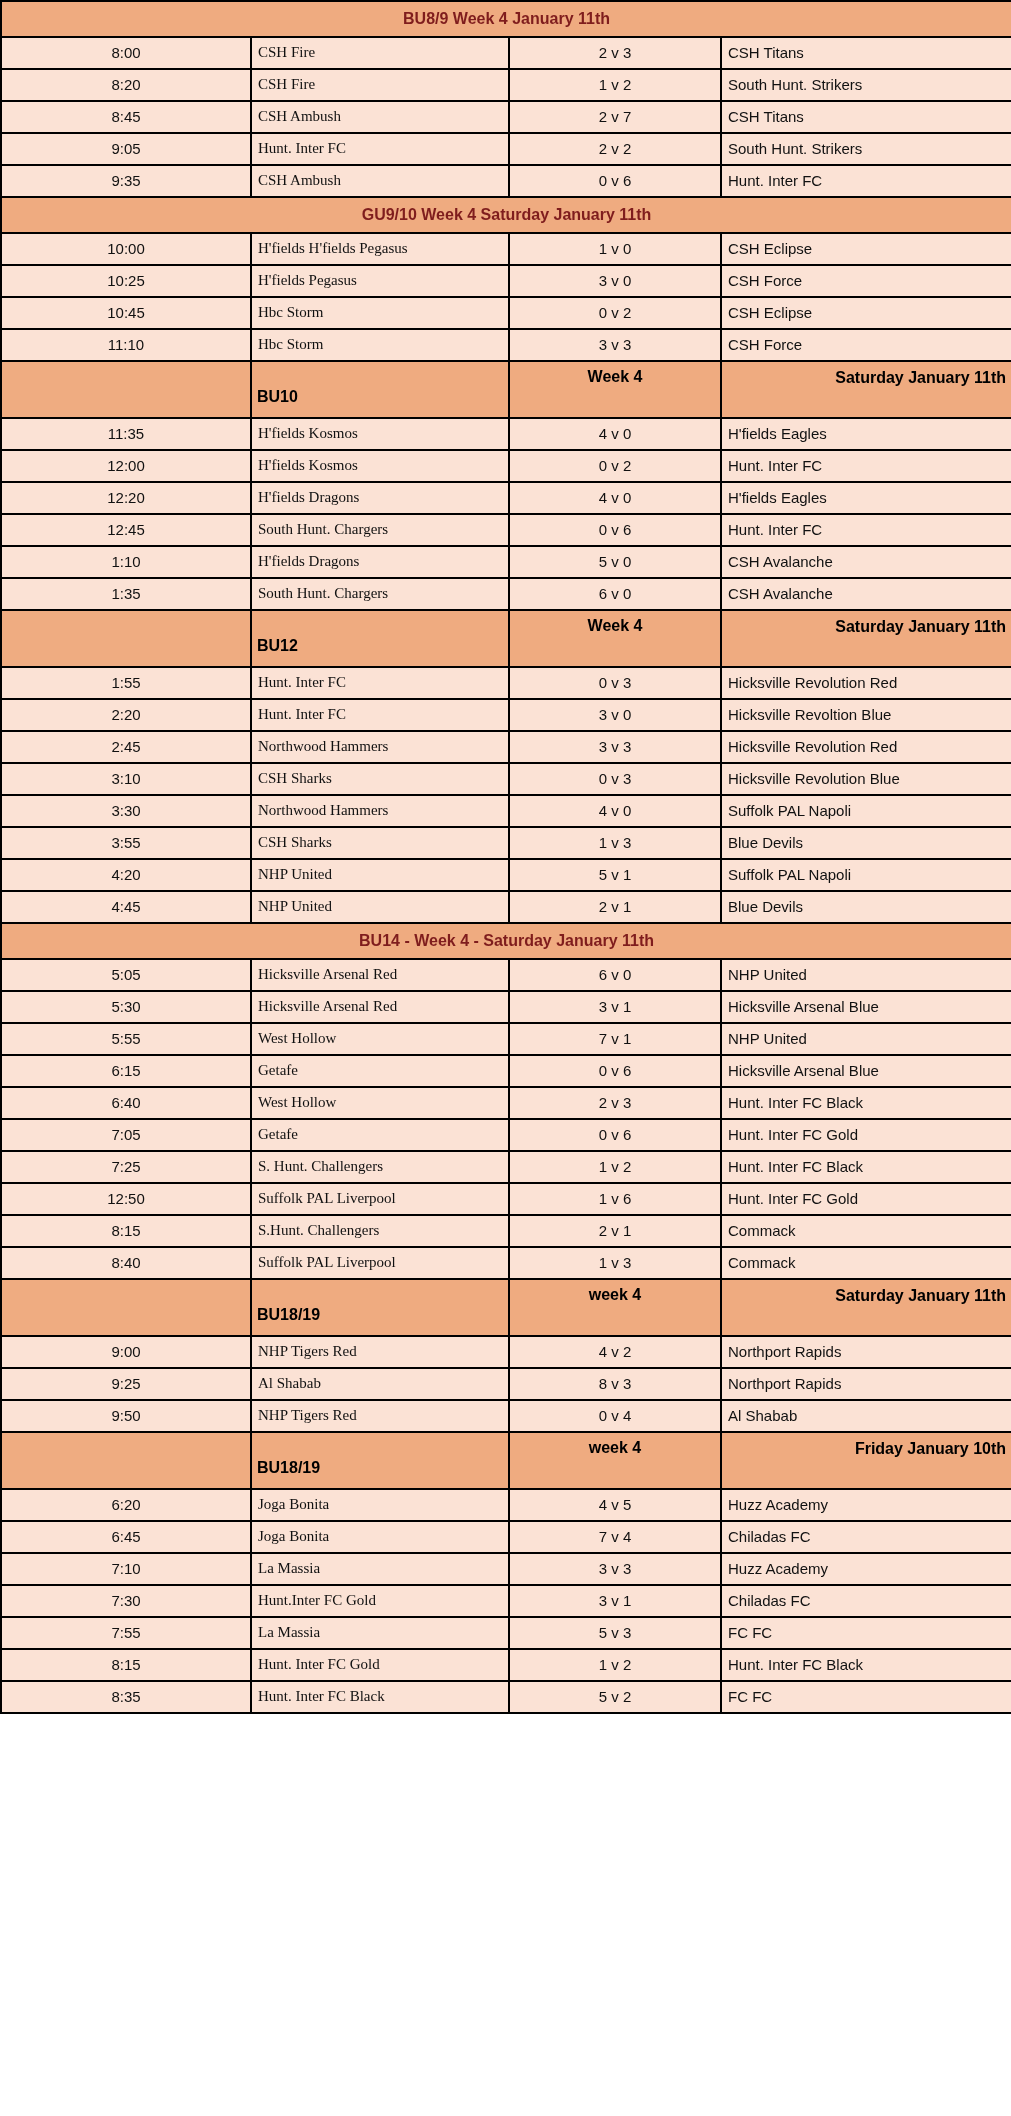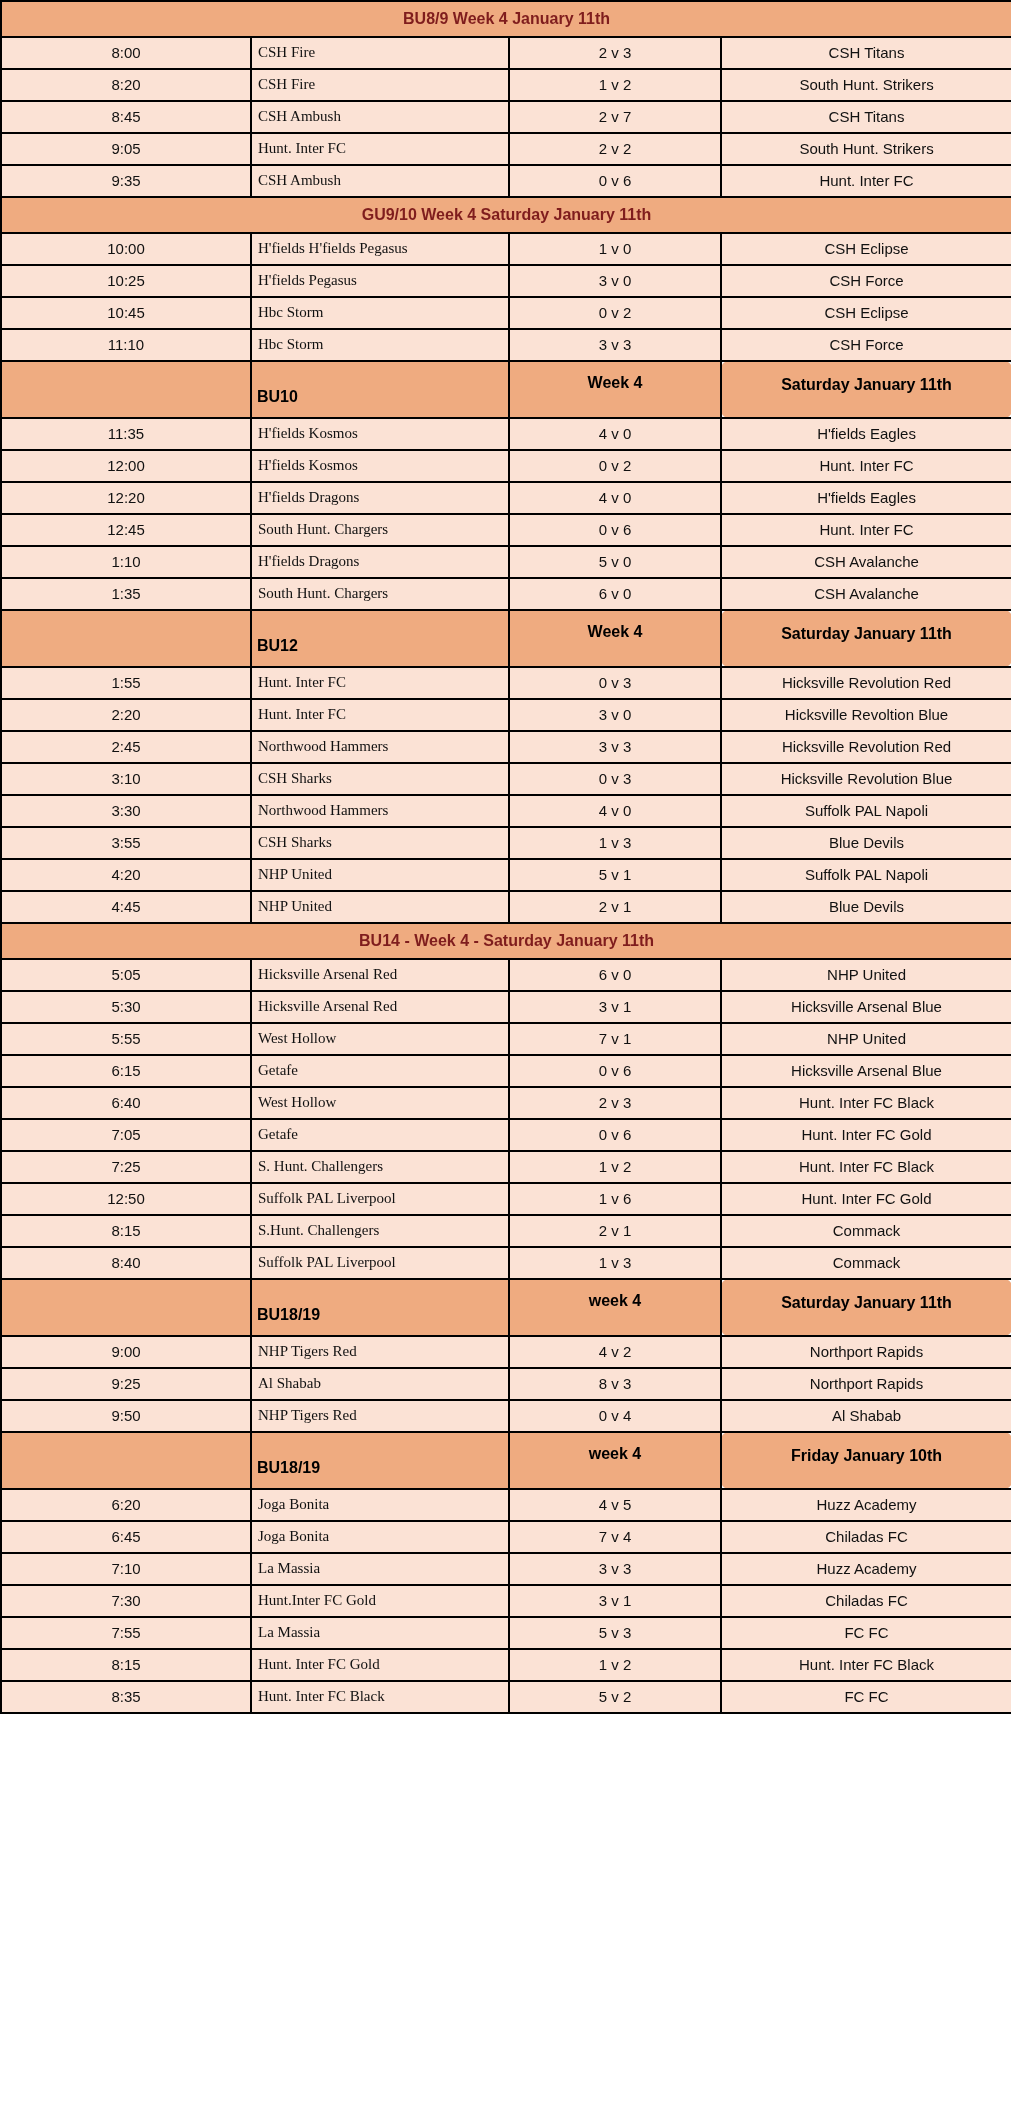--- a/index.html
+++ b/index.html
@@ -42,21 +42,21 @@
   td.home {
     text-align: left;
     padding-left: 5px;
     font-family: Liberation Serif, serif;
   }
   td.score {
     text-align: center;
     margin-left: 19px;
   }
   td.away {
-    text-align: center;
+    text-align: left;
     padding-left: 5px;
     margin-left: 8px;
   }
 
   
   tr.section-header-full { height: 36px; }
   tr.section-header-full td {
     border: 2px solid #000000;
     background: #EFAB80;
     text-align: center;
@@ -84,28 +84,27 @@
     background: #EFAC81;
   }
   tr.section-header-split td.hdr-group {
     vertical-align: bottom;
     text-align: left;
     padding-bottom: 11px;
   }
   tr.section-header-split td.hdr-week {
     vertical-align: top;
     text-align: center;
-    padding-top: 12px;
+    padding-top: 6px;
   }
   tr.section-header-split td.hdr-date {
     vertical-align: top;
-    text-align: center;
-    padding-top: 14px;
+    text-align: right;
+    padding-top: 7px;
     padding-left: 5px;
-    border-radius: 8px;
   }
 </style>
 </head>
 <body>
 
 <table class="schedule">
   <colgroup>
     <col class="c-time">
     <col class="c-home">
     <col class="c-score">

